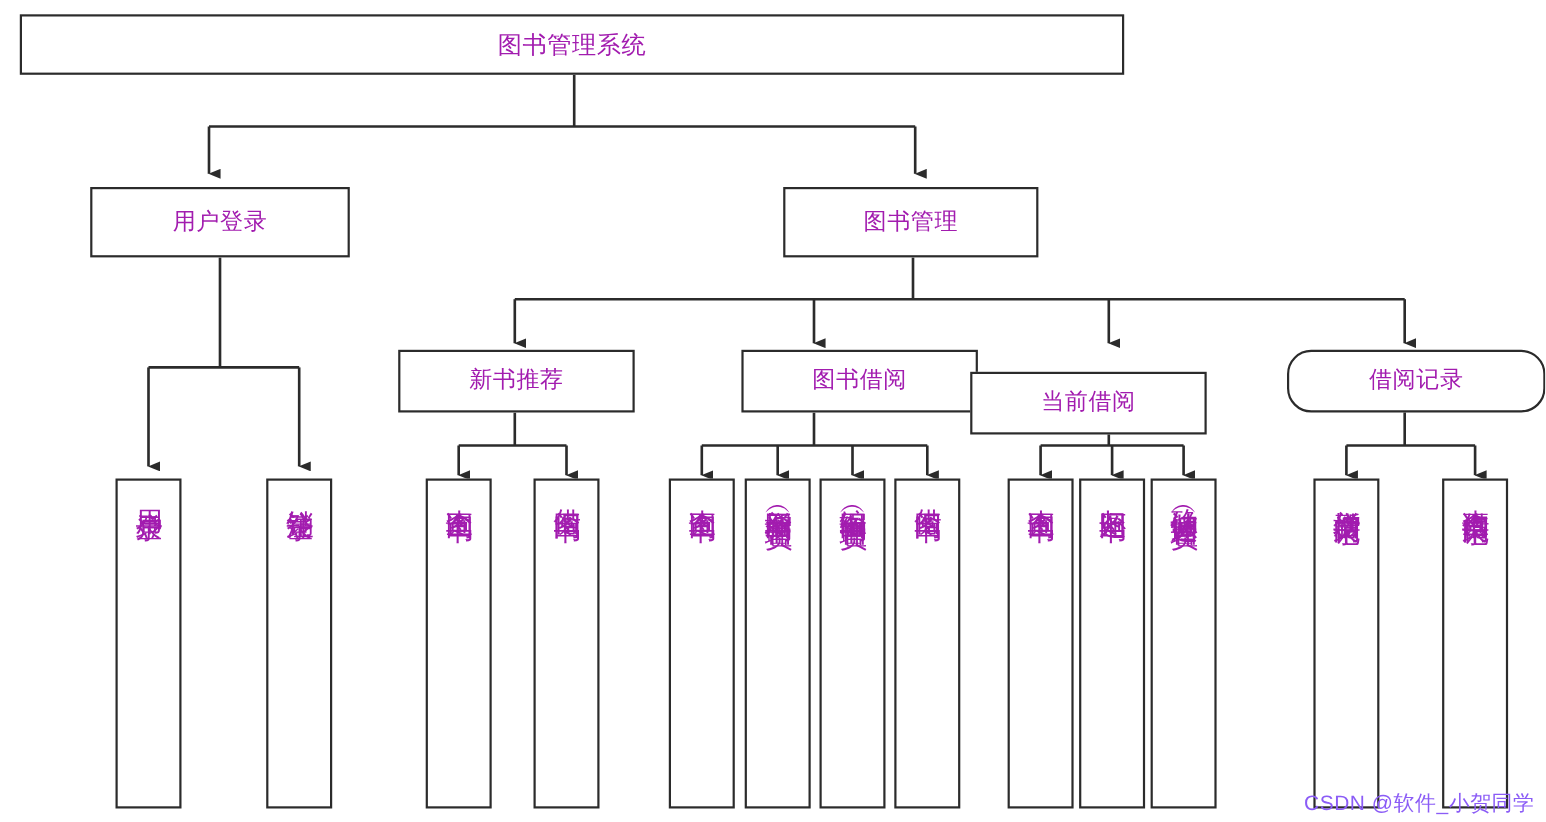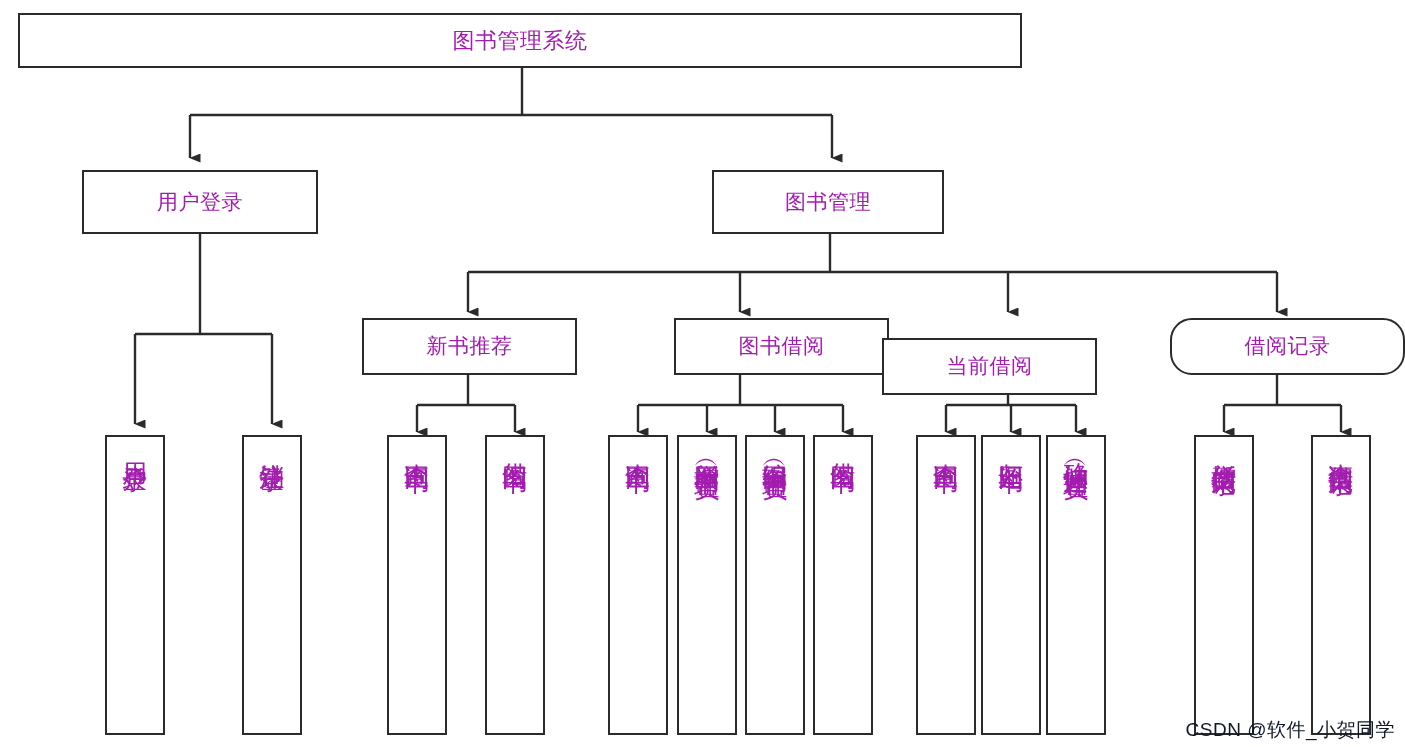--- a/index.html
+++ b/index.html
@@ -65,21 +65,21 @@
     fill: none;
   }
   .arrowhead {
     fill: #2b2b2b;
   }
   #watermark {
     position: absolute;
     right: 10px;
     bottom: 4px;
     font-size: 19px;
-    color: #0f172a;
+    color: #8b5cf6;
     white-space: nowrap;
     letter-spacing: 0.5px;
   }
 </style>
 </head>
 <body>
 
 <div id="stage">
 
   <svg id="wires" viewBox="0 0 1405 747">

